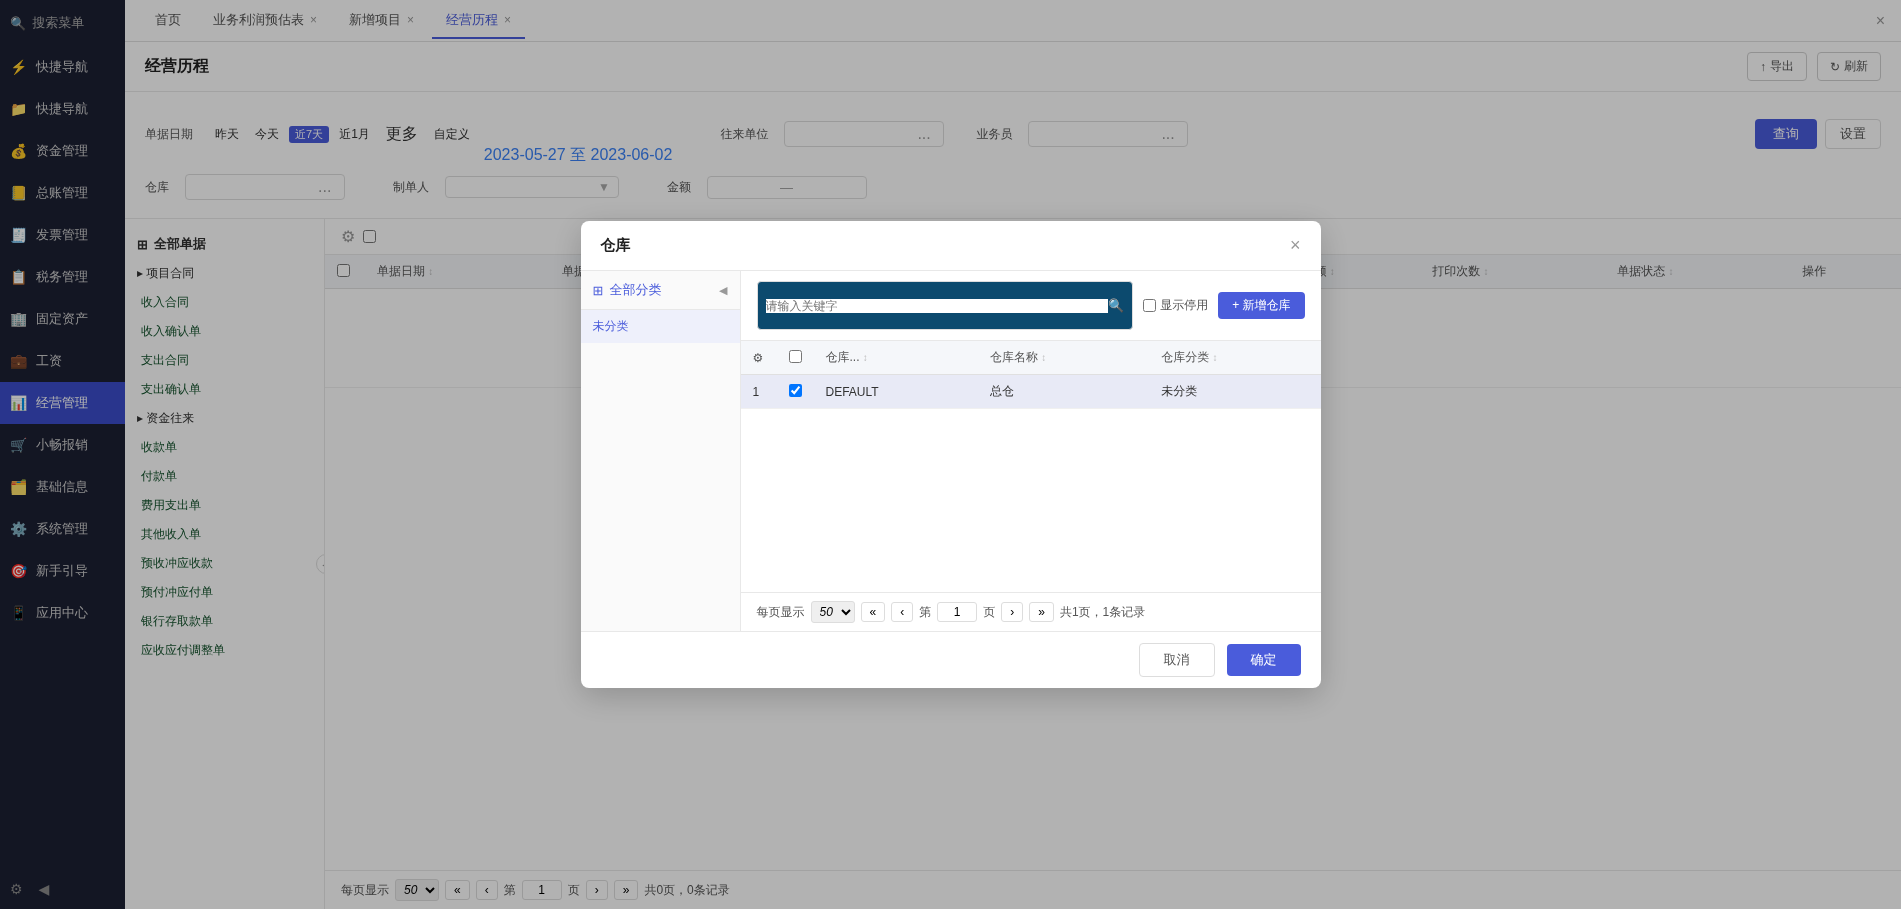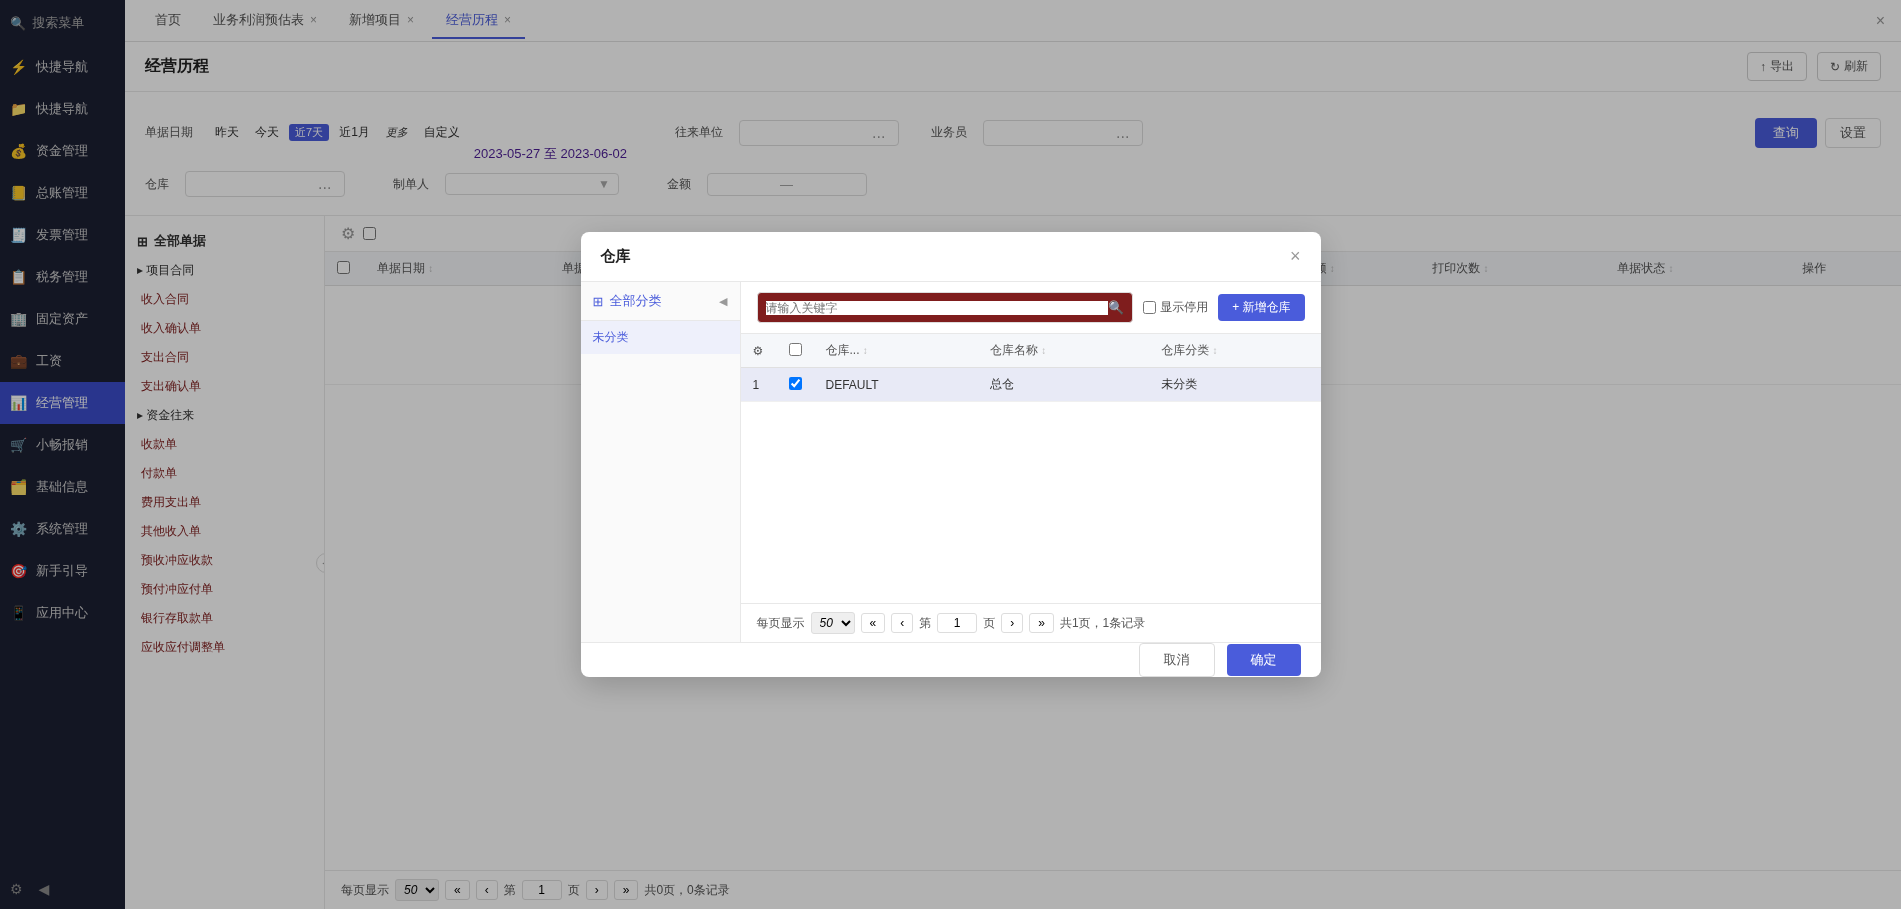--- a/index.html
+++ b/index.html
@@ -91,21 +91,21 @@
     
     .left-tree {
       width: 200px; background: #fff; border-right: 1px solid #e8e8e8;
       overflow-y: auto; flex-shrink: 0; padding: 10px 0;
     }
     .tree-header {
       display: flex; align-items: center; gap: 6px; padding: 6px 12px;
       font-size: 13px; font-weight: bold; color: #333;
     }
     .tree-item {
-      padding: 6px 16px; font-size: 12px; color: #7f1d1d; cursor: pointer;
+      padding: 6px 16px; font-size: 12px; color: #14532d; cursor: pointer;
     }
     .tree-group { font-size: 12px; color: #333; padding: 6px 12px; font-weight: 500; cursor: pointer; }
     .collapse-btn {
       position: absolute; right: -12px; top: 50%; transform: translateY(-50%);
       background: #fff; border: 1px solid #ddd; border-radius: 50%;
       width: 20px; height: 20px; font-size: 10px; cursor: pointer;
       display: flex; align-items: center; justify-content: center; color: #999; z-index: 10;
     }
 
     
@@ -168,21 +168,21 @@
       padding: 8px 12px; font-size: 12px; color: #555; cursor: pointer;
     }
     .modal-left-item.active { background: #eef0fb; color: #4a5cdb; }
     .modal-right { flex: 1; display: flex; flex-direction: column; overflow: hidden; }
     .modal-toolbar {
       padding: 10px 16px; display: flex; align-items: center; gap: 10px;
       border-bottom: 1px solid #e8e8e8;
     }
     .modal-search {
       display: flex; align-items: center; border: 1px solid #ddd; border-radius: 4px;
-      padding: 7px 8px; flex: 1; background: #7f1d1d;
+      padding: 16px 8px; flex: 1; background: #0c4a6e;
     }
     .modal-search input { border: none; outline: none; font-size: 12px; width: 100%; }
     .modal-search-icon { color: #999; font-size: 13px; }
     .show-disabled { display: flex; align-items: center; gap: 4px; font-size: 12px; color: #555; }
     .show-disabled input[type=checkbox] { accent-color: #4a5cdb; }
     .btn-add-warehouse {
       padding: 5px 14px; background: #4a5cdb; color: #fff; border: none;
       border-radius: 4px; cursor: pointer; font-size: 12px; white-space: nowrap;
     }
     .modal-table-wrap { flex: 1; overflow: auto; }
@@ -191,21 +191,21 @@
       background: #f5f7fa; padding: 8px 12px; text-align: left;
       border-bottom: 1px solid #e0e0e0; color: #555; font-weight: 500;
     }
     .modal-table tbody tr.selected td { background: #e8eaf6; }
     .modal-table tbody td { padding: 8px 12px; border-bottom: 1px solid #f0f0f0; color: #333; }
     .modal-footer-pagination {
       padding: 8px 16px; border-top: 1px solid #e8e8e8;
       display: flex; align-items: center; gap: 6px; font-size: 12px; color: #555;
     }
     .modal-footer-actions {
-      padding: 0 20px; border-top: 1px solid #e8e8e8;
+      padding: 11px 20px; border-top: 1px solid #e8e8e8;
       display: flex; align-items: center; justify-content: flex-end; gap: 12px;
     }
     .btn-cancel {
       padding: 7px 24px; border: 1px solid #ddd; border-radius: 4px;
       background: #fff; cursor: pointer; font-size: 13px; color: #555;
     }
     .btn-confirm {
       padding: 7px 24px; border: none; border-radius: 4px;
       background: #4a5cdb; color: #fff; cursor: pointer; font-size: 13px;
     }
@@ -323,23 +323,23 @@
   </div>
 
   <div class="filter-area">
     <div class="filter-row">
       <span class="filter-label">单据日期</span>
       <div class="filter-tag">
         <span style="cursor:pointer;padding:2px 6px;font-size:12px;">昨天</span>
         <span style="cursor:pointer;padding:2px 6px;font-size:12px;">今天</span>
         <span class="date-badge">近7天</span>
         <span style="cursor:pointer;padding:2px 6px;font-size:12px;">近1月</span>
-        <span style="cursor:pointer;padding:2px 6px;font-size:11px;font-style:italic;">更多</span>
+        <span style="cursor:pointer;padding:2px 6px;font-size:16px;">更多</span>
         <span style="cursor:pointer;padding:2px 6px;font-size:12px;">自定义</span>
-        <span style="color:#4c1d95;font-size:13px;margin-left:4px;margin-top:43px;">2023-05-27 至 2023-06-02</span>
+        <span style="color:#3b82f6;font-size:16px;margin-left:4px;margin-top:43px;">2023-05-27 至 2023-06-02</span>
       </div>
       <span class="filter-label" style="margin-left:32px;">往来单位</span>
       <div class="filter-input-wrap">
         <input type="text" placeholder="" style="width: 120px;">
         <span class="filter-dots">...</span>
       </div>
       <span class="filter-label" style="margin-left:16px;">业务员</span>
       <div class="filter-input-wrap">
         <input type="text" placeholder="" style="width: 120px;">
         <span class="filter-dots">...</span>

